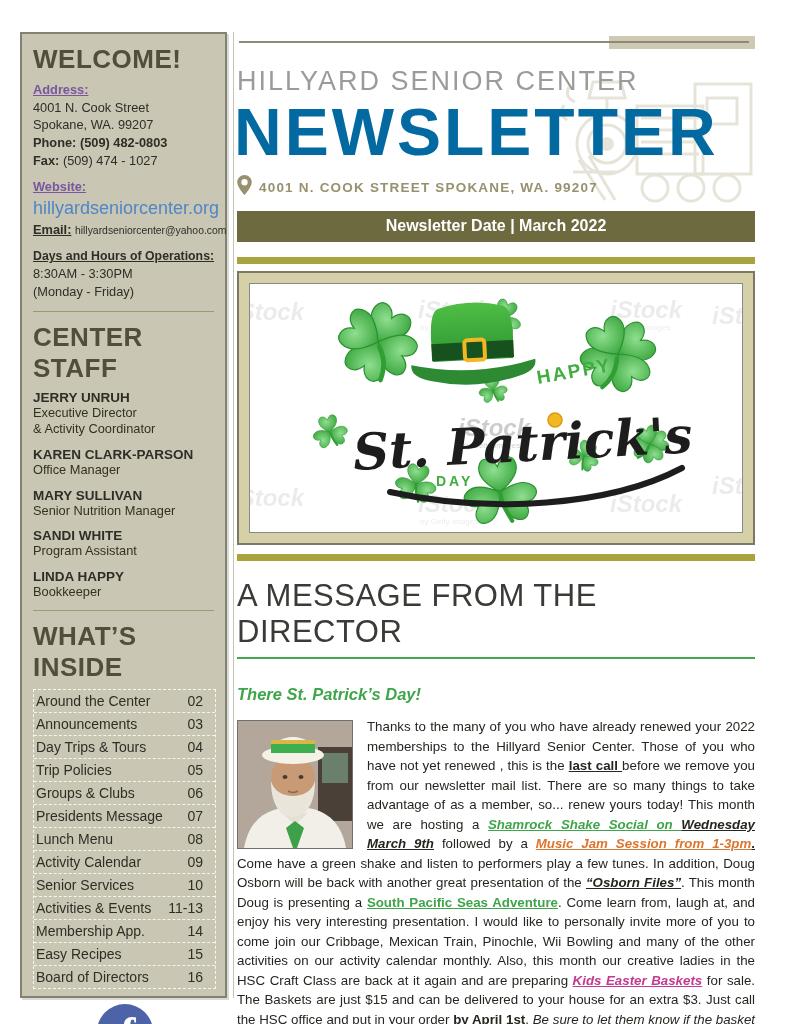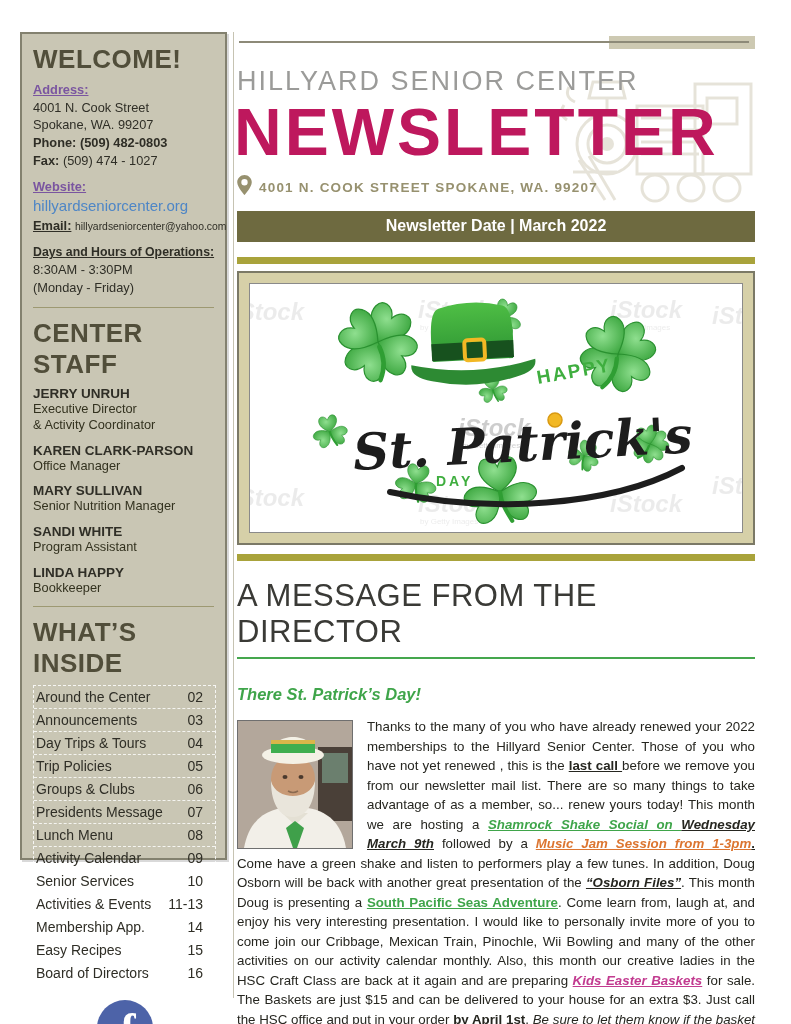--- a/index.html
+++ b/index.html
@@ -2,30 +2,30 @@
 <html><head>
 <meta charset="utf-8">
 <style>
   html,body{margin:0;padding:0;}
   body{
     width:791px;height:1024px;position:relative;background:#ffffff;
     font-family:"Liberation Sans",sans-serif;color:#2f2e26;overflow:hidden;
   }
   
   .sidebar{
-    position:absolute;left:20px;top:32px;width:207px;height:828px;
+    position:absolute;left:20px;top:32px;width:207px;height:966px;
     background:#c9c6b4;border:2px solid #83816f;box-sizing:border-box;
     padding:8px 9px 14px 11px;box-shadow:2px 2px 0 rgba(0,0,0,.15);
   }
   .side-divider{position:absolute;left:233px;top:32px;width:1px;height:966px;background:#c6c3b2;}
   .sb-title{font-size:26px;font-weight:700;color:#514e3a;letter-spacing:.5px;margin:2px 0 6px;}
   .sb-line{font-size:12.8px;line-height:1.38;color:#2f2e26;}
   .sb-label-purple{color:#7a55a0;font-weight:700;text-decoration:underline;font-size:12.8px;}
   .sb-bold{font-weight:700;}
-  .sb-link{color:#4e86c6;font-size:15px;}
+  .sb-link{color:#4e86c6;font-size:18px;}
   .sb-label-dark{font-weight:700;text-decoration:underline;font-size:12.8px;color:#2f2e26;}
   .email-val{font-size:10.4px;}
   .nowrap{white-space:nowrap;}
   .sb-gap{height:9px;}
   .sb-rule{border:none;border-top:1px solid #9d9972;margin:10px 2px 10px 0;}
   .staff-name{font-weight:700;font-size:13.5px;margin-top:9px;color:#2f2e26;}
   .staff-role{font-size:12.8px;line-height:1.3;white-space:pre-line;color:#33321f;}
   .toc{border:1px dashed rgba(255,255,255,.85);margin-top:4px;}
   .toc-row{display:flex;justify-content:space-between;align-items:center;
     font-size:14px;padding:3px 6px 3px 2px;border-bottom:1px dashed rgba(255,255,255,.8);}
@@ -33,21 +33,21 @@
   .toc-page{padding-right:6px;}
   .fb-block{text-align:center;margin-top:14px;}
   .fb-icon{display:inline-block;}
   
   .main{position:absolute;left:237px;top:30px;width:518px;}
   .top-rule{position:relative;height:14px;margin-top:6px;}
   .top-rule .thick{position:absolute;right:0;top:0;width:146px;height:13px;background:#cdc9b2;}
   .top-rule .thin{position:absolute;left:2px;right:6px;top:5px;height:2px;background:#8d8a78;}
   .train{position:absolute;top:30px;right:-8px;width:220px;height:160px;opacity:.5;}
   .kicker{font-size:27px;color:#9b9b99;letter-spacing:2px;margin-top:16px;position:relative;z-index:2;}
-  .masthead{font-size:66px;font-weight:700;color:#be185d;letter-spacing:3px;line-height:1;
+  .masthead{font-size:66px;font-weight:700;color:#0369a1;letter-spacing:3px;line-height:1;
     margin:2px 0 0 -3px;position:relative;z-index:2;}
   .addr-row{display:flex;align-items:center;gap:7px;margin-top:10px;position:relative;z-index:2;}
   .addr-text{font-size:13.5px;font-weight:700;letter-spacing:1.2px;color:#97916f;}
   .banner{margin-top:12px;background:#6e6a40;color:#fff;text-align:center;
     font-weight:700;font-size:16px;padding:6px 0 7px;}
   .rule{height:7px;background:#a9a33b;border:none;margin:0;}
   .rule-top{margin-top:15px;}
   .rule-bottom{margin-top:9px;}
   .hero-frame{margin-top:7px;border:2px solid #7b7966;background:#d6d0a8;padding:10px;}
   .hero-inner{border:1px solid #8a8a8a;background:#ffffff;height:248px;position:relative;overflow:hidden;}

